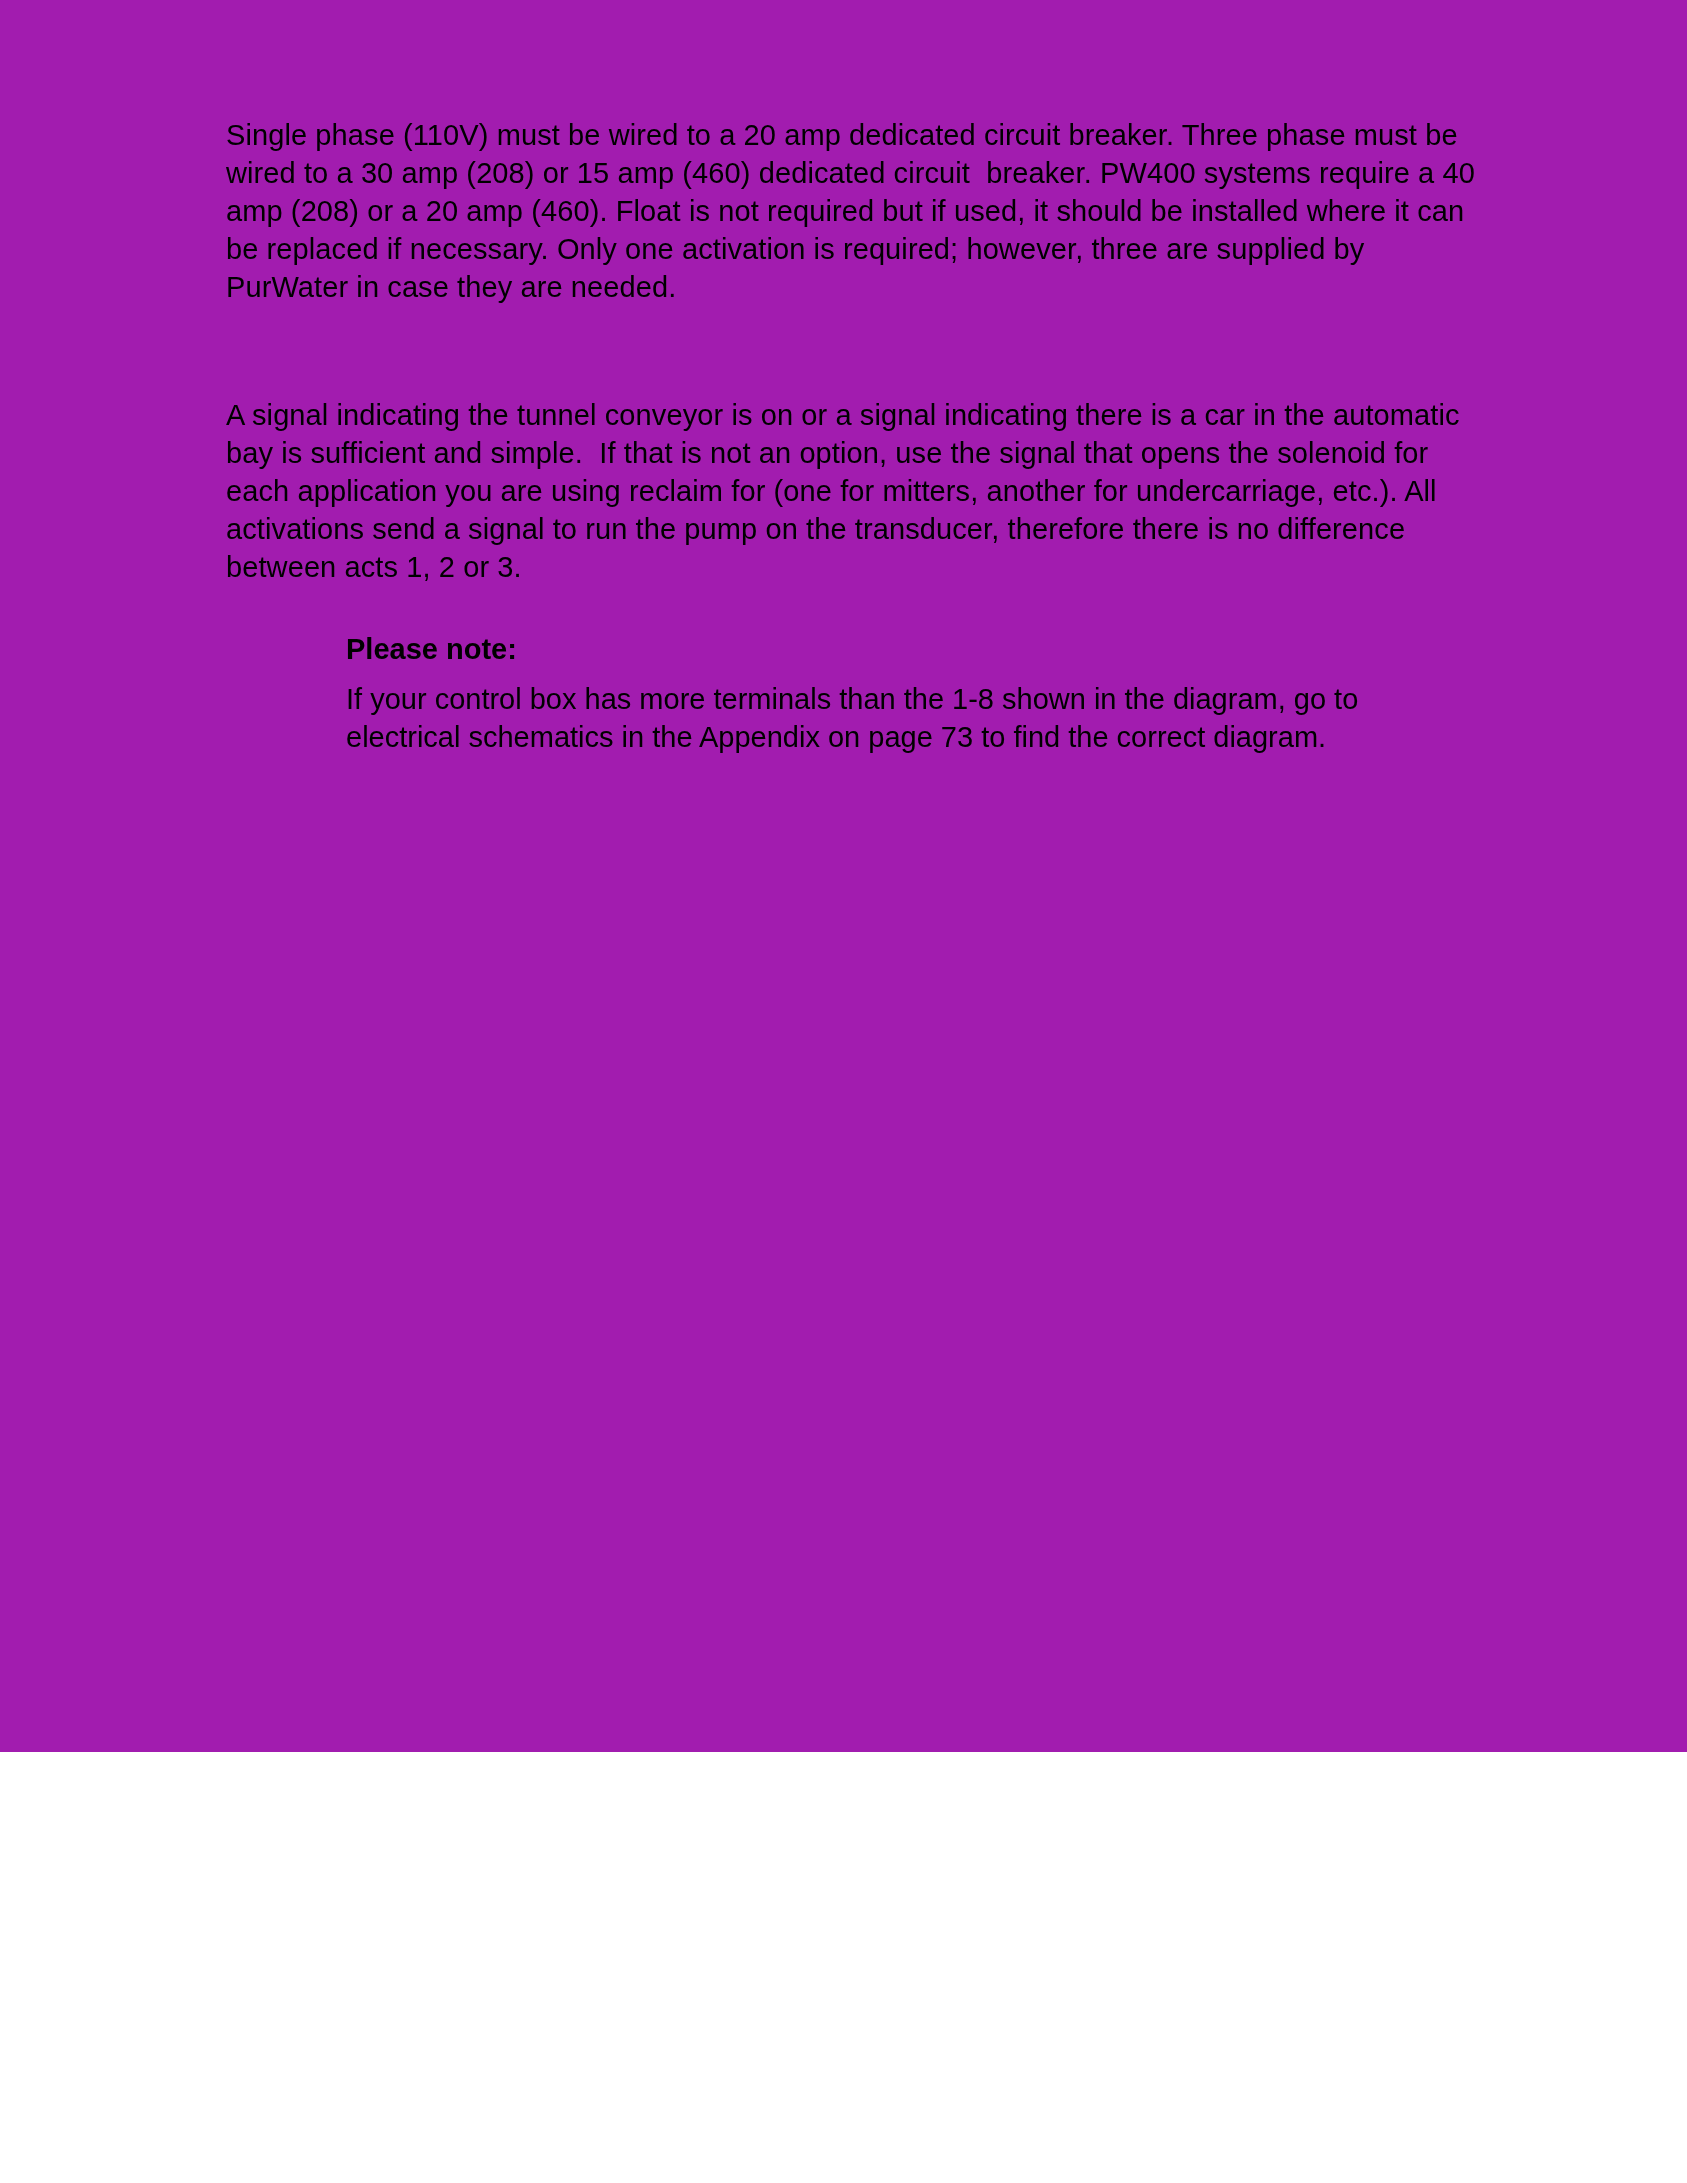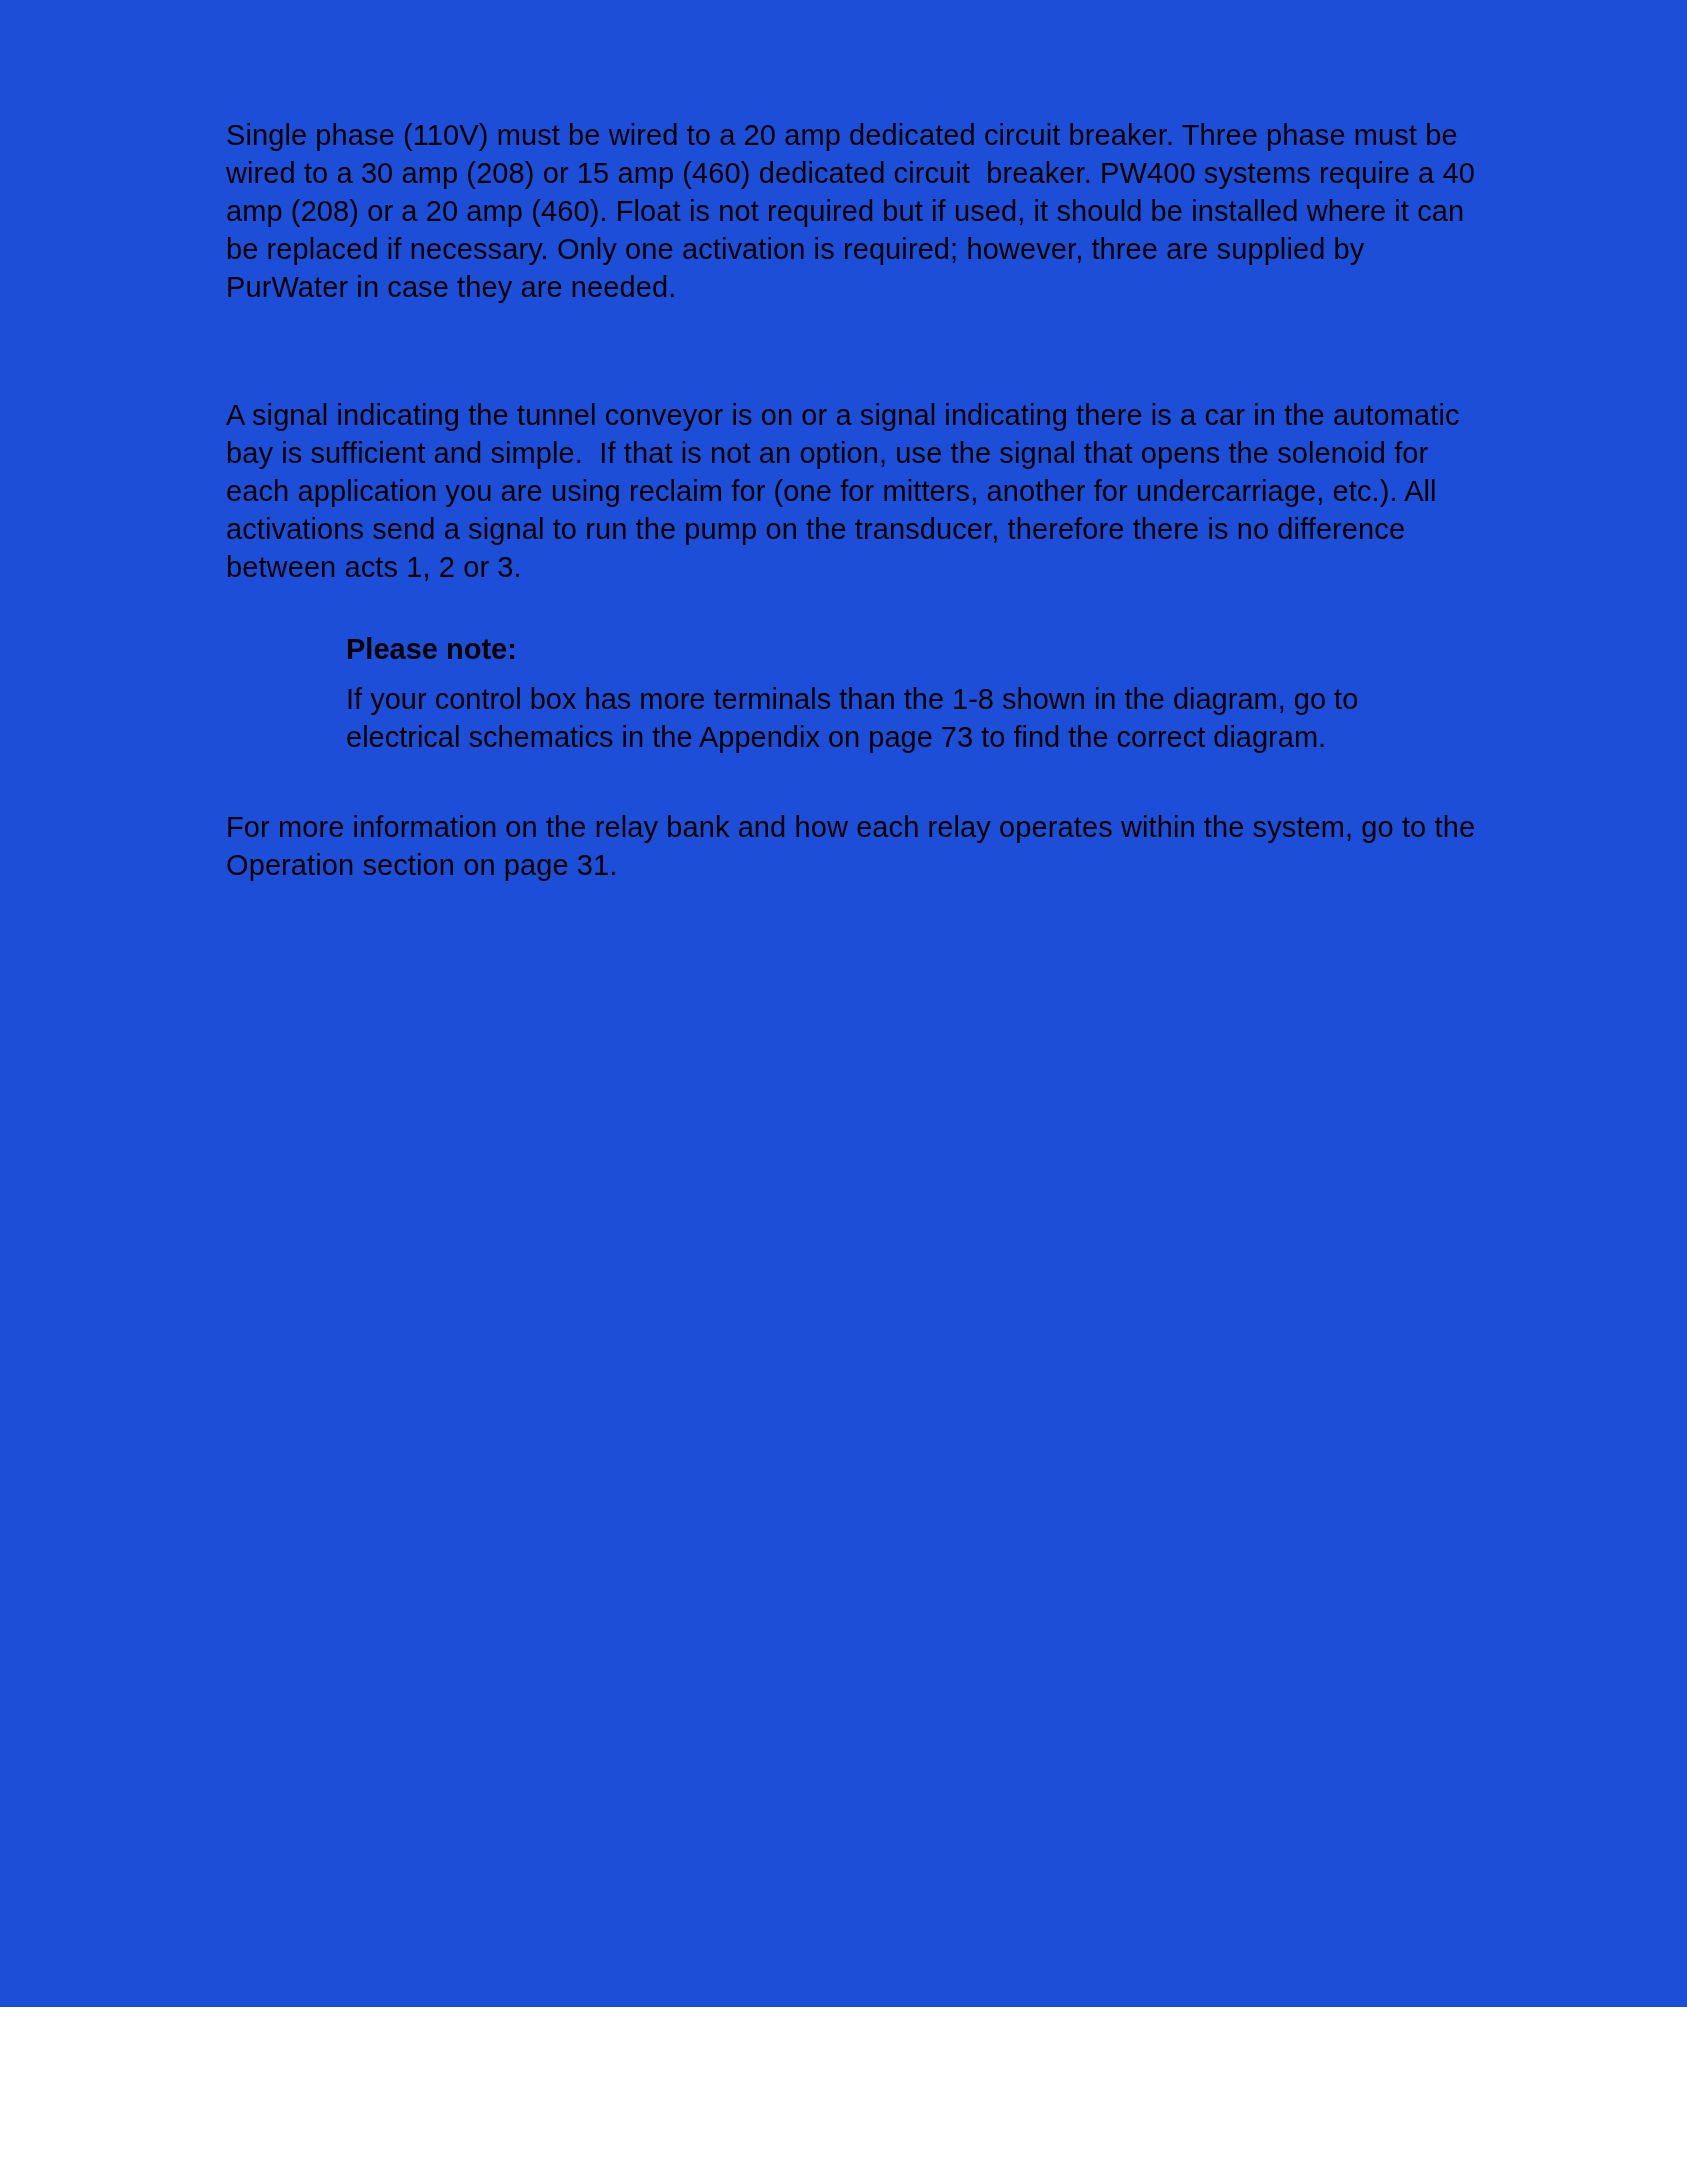--- a/index.html
+++ b/index.html
@@ -7,22 +7,22 @@
     padding: 0;
     background: #ffffff;
   }
   body {
     font-family: "Liberation Sans", sans-serif;
     color: #000000;
   }
   .page {
     position: relative;
     width: 1687px;
-    height: 2007px;
-    background: #1d4ed8;
+    height: 1752px;
+    background: #a21caf;
     box-sizing: border-box;
     overflow: hidden;
     text-decoration: underline;
   }
   .content {
     position: absolute;
     left: 226px;
     top: 116px;
     width: 1257px;
   }
@@ -94,20 +94,19 @@
 
     <div class="gap-before-note"></div>
 
     <div class="note-block">
       <p class="note-title">Please note:</p>
       <p class="note-body nowrap-keep">If your control box has more terminals than the 1-8 shown in the diagram, go to electrical schematics in the Appendix on page 73 to find the correct diagram.</p>
     </div>
 
     <div class="gap-after-note"></div>
 
-    <p class="body-para nowrap-keep">For more information on the relay bank and how each relay operates within the system, go to the Operation section on page 31.</p>
 
   </div>
 
   <div class="page-number">22</div>
 
 </div>
 
 
 </body></html>

